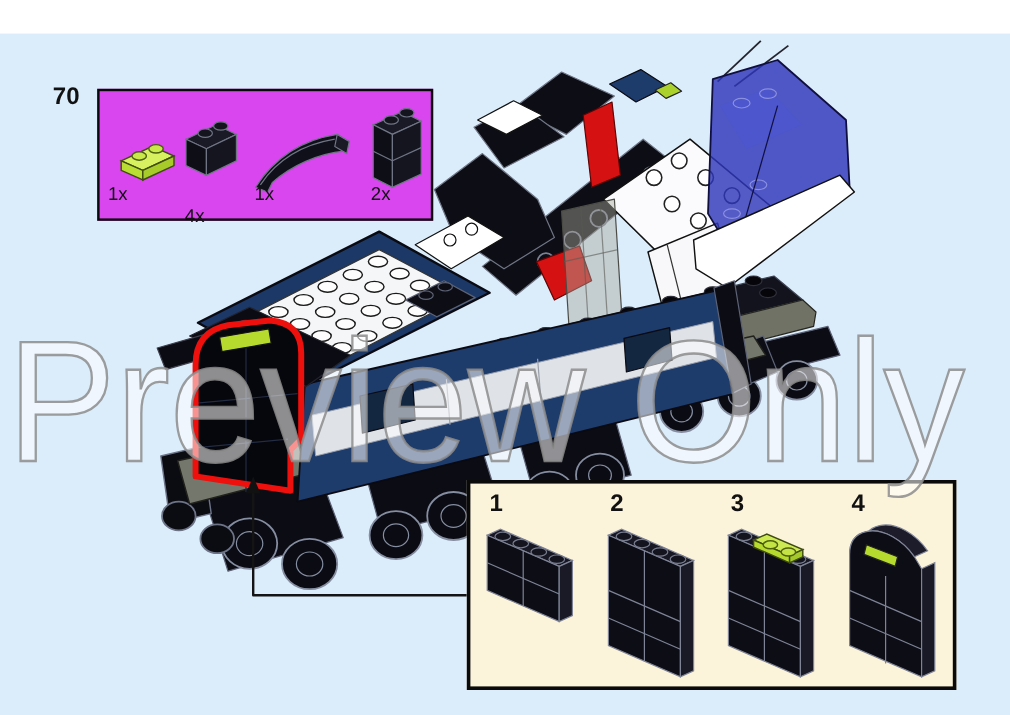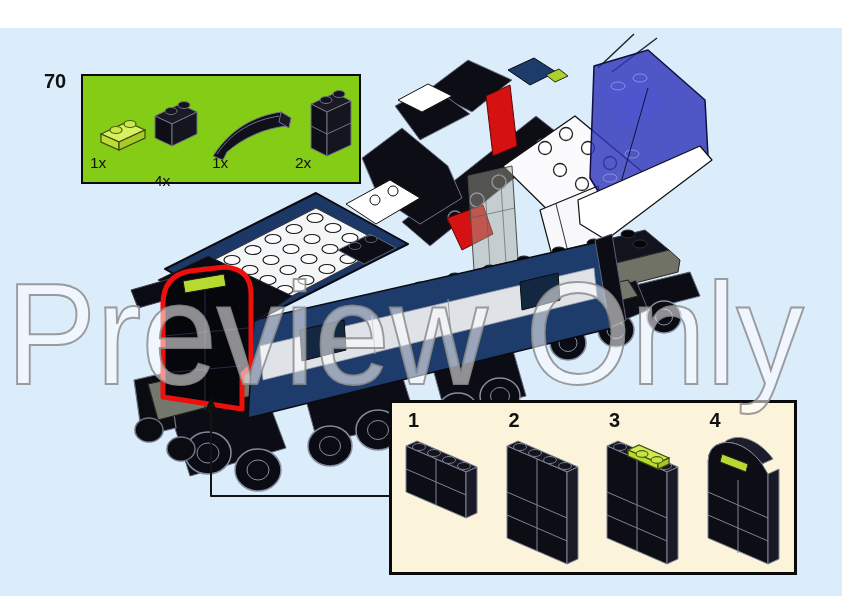--- a/index.html
+++ b/index.html
@@ -1,21 +1,21 @@
 <!DOCTYPE html>
 <html><head>
 <meta charset="utf-8">
 <style>
   html,body{margin:0;padding:0;}
   .page{position:relative;width:842px;height:596px;overflow:hidden;
         font-family:"Liberation Sans", sans-serif;background:#dbecfa;margin-top:28px;}
   .scene{position:absolute;left:0;top:0;}
   .step-number{position:absolute;left:44px;top:42px;font-size:20px;font-weight:bold;color:#111;}
   .parts-box{position:absolute;left:81px;top:46px;width:276px;height:106px;
-             background:#84cc16;border:2.5px solid #0a0a0a;}
+             background:#d946ef;border:2.5px solid #0a0a0a;}
   .parts-box svg{position:absolute;left:0;top:0;}
   .part-count{position:absolute;font-size:15.5px;color:#111;}
   .substeps-box{position:absolute;left:389px;top:372px;width:402px;height:169px;
                 border:3px solid #0a0a0a;display:flex;}
   .substep-cell{position:relative;width:25%;height:100%;}
   .substep-num{position:absolute;left:16px;top:6px;font-size:20px;font-weight:bold;color:#111;}
   .substep-cell svg{position:absolute;left:2px;bottom:6px;}
   .watermark-layer{position:absolute;left:0;top:0;pointer-events:none;}
   .bottom-line{position:absolute;left:0;top:593px;width:842px;height:2.5px;background:#4a4a46;}
 </style>
@@ -227,21 +227,21 @@
         <polygon points="244,36 268,25 268,69 244,80" fill="#15151f" stroke="#6f7585" stroke-width="1"></polygon>
         <line x1="228" y1="50" x2="244" y2="58" stroke="#6f7585" stroke-width="1"></line>
         <line x1="244" y1="58" x2="268" y2="47" stroke="#6f7585" stroke-width="1"></line>
         <ellipse cx="243" cy="24" rx="6" ry="3.5" fill="#14141f" stroke="#6f7585" stroke-width="1"></ellipse>
         <ellipse cx="256" cy="18" rx="6" ry="3.5" fill="#14141f" stroke="#6f7585" stroke-width="1"></ellipse>
       </g>
     </svg>
     <span class="part-count" style="left:7px;top:78px">1x</span>
     <span class="part-count" style="left:71px;top:96px">4x</span>
     <span class="part-count" style="left:129px;top:78px">1x</span>
-    <span class="part-count" style="left:212px;top:78px">2x</span>
+    <span class="part-count" style="left:226px;top:78px">2x</span>
   </div>
 
   <div class="substeps-box" style="background:#fcf4da">
 
     <div class="substep-cell">
       <span class="substep-num">1</span>
       <svg width="96" height="150" viewBox="0 0 96 150" style="bottom:28px">
         <polygon points="12,52 72,78 83,73 23,47" fill="#181824" stroke="#7e8496" stroke-width="1"></polygon>
         <polygon points="12,52 72,78 72,124 12,98" fill="#0d0d16" stroke="#7e8496" stroke-width="1"></polygon>
         <polygon points="72,78 83,73 83,119 72,124" fill="#1a1a27" stroke="#7e8496" stroke-width="1"></polygon>

